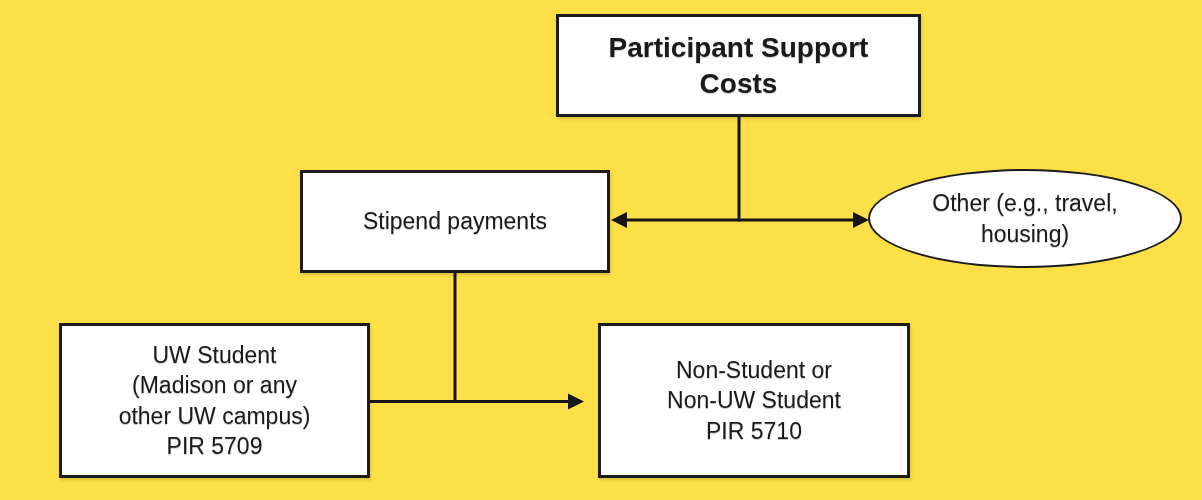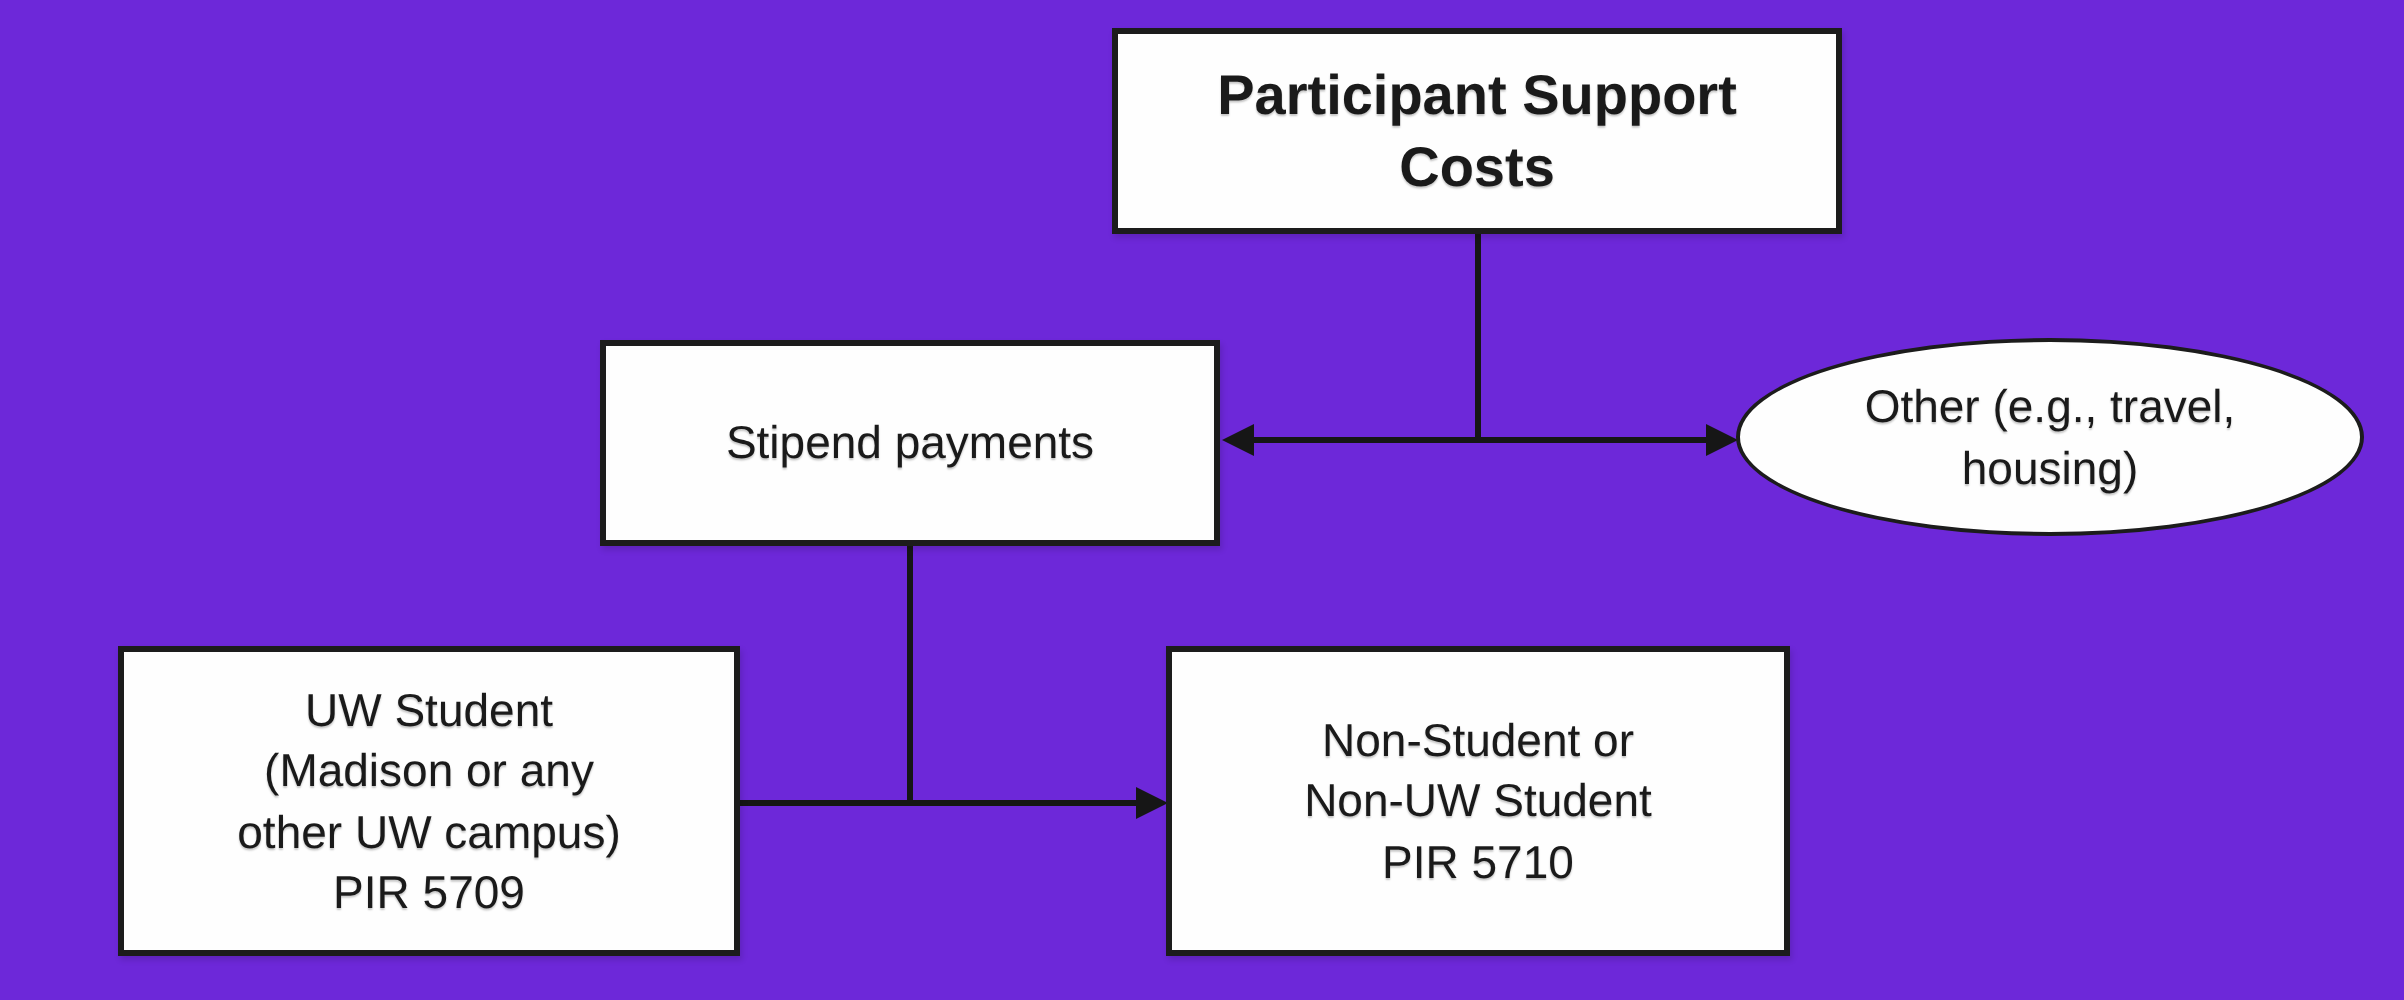--- a/index.html
+++ b/index.html
@@ -4,21 +4,21 @@
 <style>
   html, body {
     margin: 0;
     padding: 0;
     background: #ffffff;
   }
   #canvas {
     position: relative;
     width: 1202px;
     height: 500px;
-    background: #6d28d9;
+    background: #fde047;
     font-family: "Liberation Sans", sans-serif;
     color: #1a1a1a;
     overflow: hidden;
   }
   .node {
     position: absolute;
     box-sizing: border-box;
     background: #fefefe;
     border: 3px solid #1c1c1c;
     display: flex;
@@ -47,21 +47,21 @@
     width: 314px; height: 99px;
     border-radius: 50%;
     border-width: 2.5px;
     box-shadow: none;
   }
   .node-uw {
     left: 15px; top: 323px;
     width: 311px; height: 155px; margin-left: 44px;
   }
   .node-nonuw {
-    left: 583px; top: 323px;
+    left: 598px; top: 323px;
     width: 312px; height: 155px;
   }
   #connector-layer {
     position: absolute;
     left: 0; top: 0;
     pointer-events: none;
   }
 </style>
 </head>
 <body>

